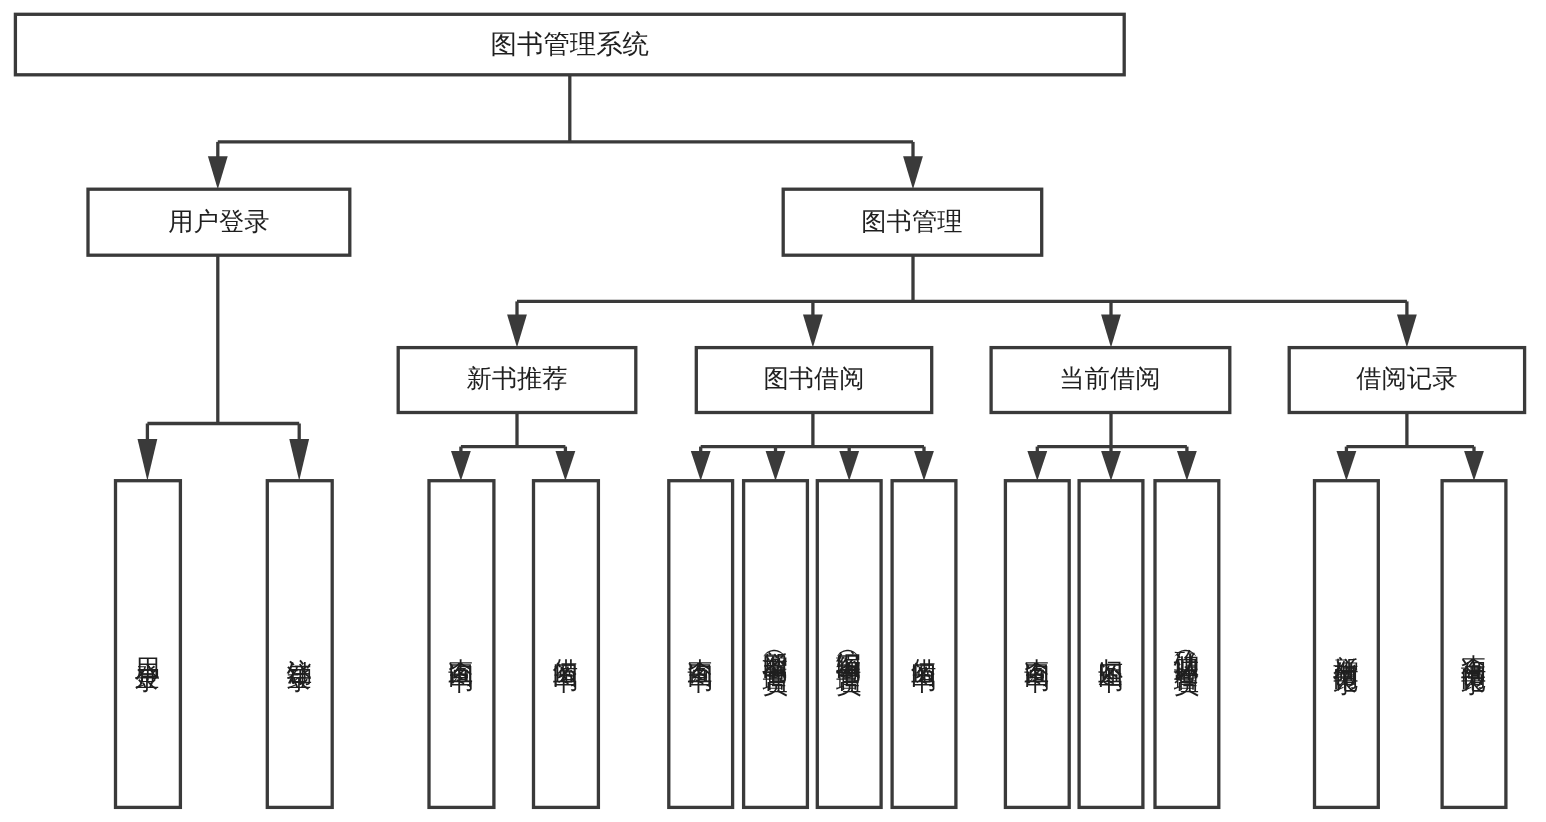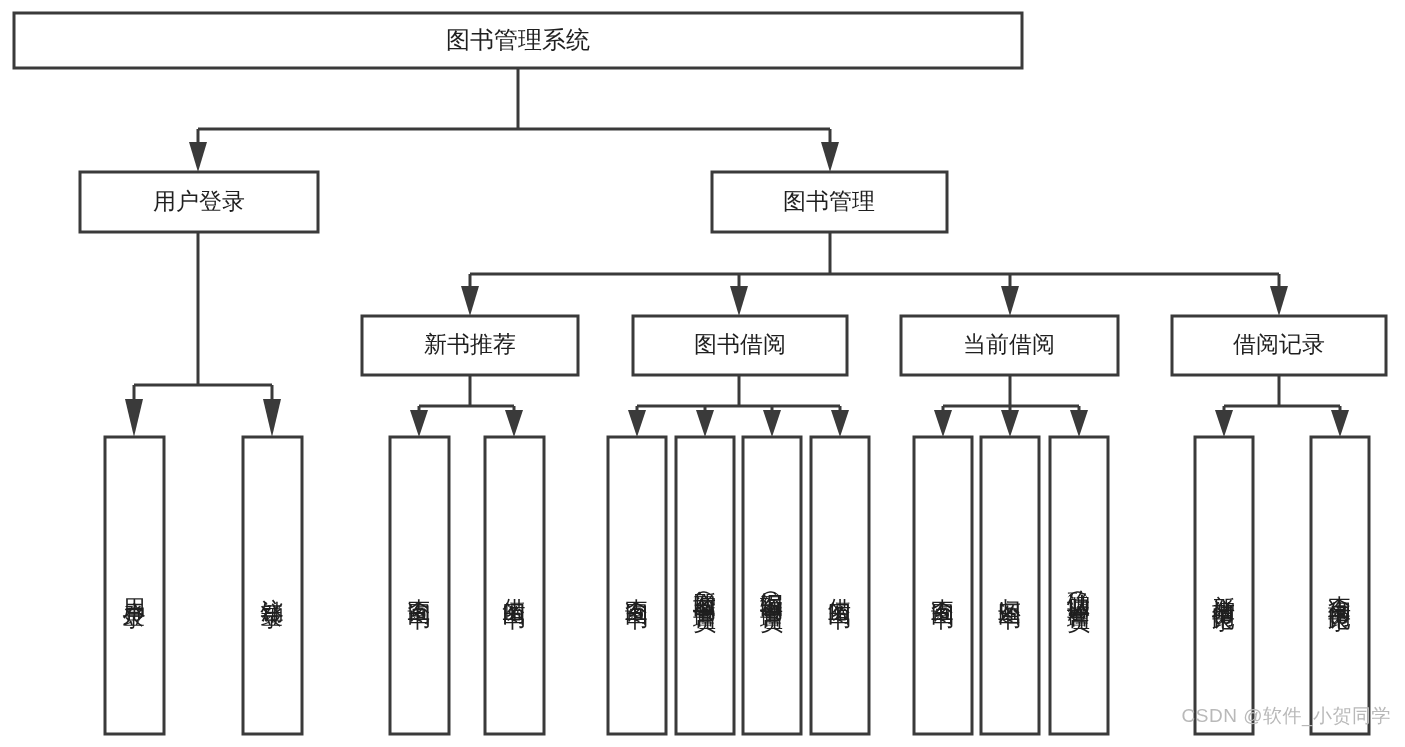--- a/index.html
+++ b/index.html
@@ -230,15 +230,14 @@
   <div class="leaf-label" style="left: 743px; top: 437px; width: 58px; height: 297px; display: flex; align-items: center; justify-content: center;">编辑图书（管理员）</div>
   <div class="leaf-label" style="left: 811px; top: 437px; width: 58px; height: 297px; display: flex; align-items: center; justify-content: center;">借阅图书</div>
 
   <div class="leaf-label" style="left: 914px; top: 437px; width: 58px; height: 297px; display: flex; align-items: center; justify-content: center;">查询图书</div>
   <div class="leaf-label" style="left: 981px; top: 437px; width: 58px; height: 297px; display: flex; align-items: center; justify-content: center;">归还图书</div>
   <div class="leaf-label" style="left: 1050px; top: 437px; width: 58px; height: 297px; display: flex; align-items: center; justify-content: center;">确认归还（管理员）</div>
 
   <div class="leaf-label" style="left: 1195px; top: 437px; width: 58px; height: 297px; display: flex; align-items: center; justify-content: center;">新增借阅记录</div>
   <div class="leaf-label" style="left: 1311px; top: 437px; width: 58px; height: 297px; display: flex; align-items: center; justify-content: center;">查询借阅记录</div>
 
-  <div class="watermark">CSDN @软件_小贺同学</div>
 
 </div>
 
 </body></html>

